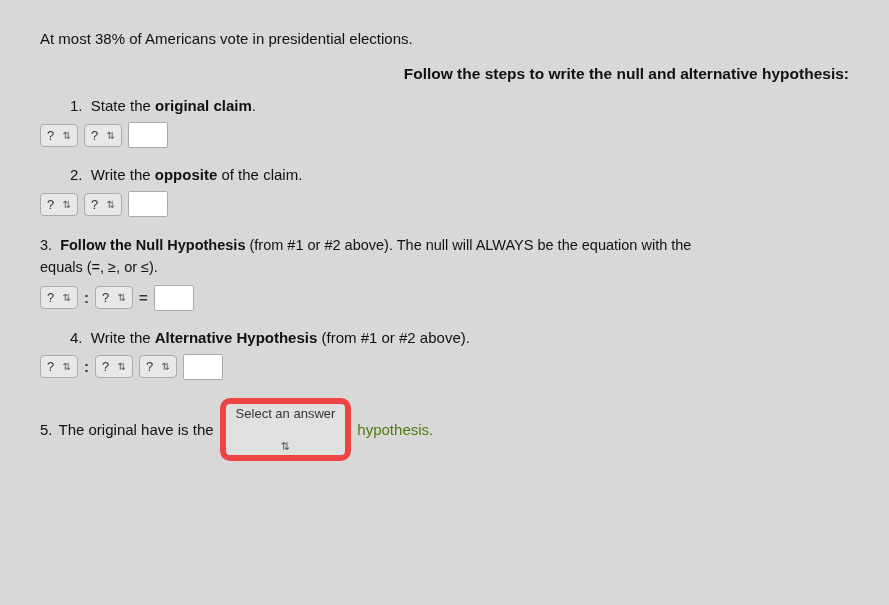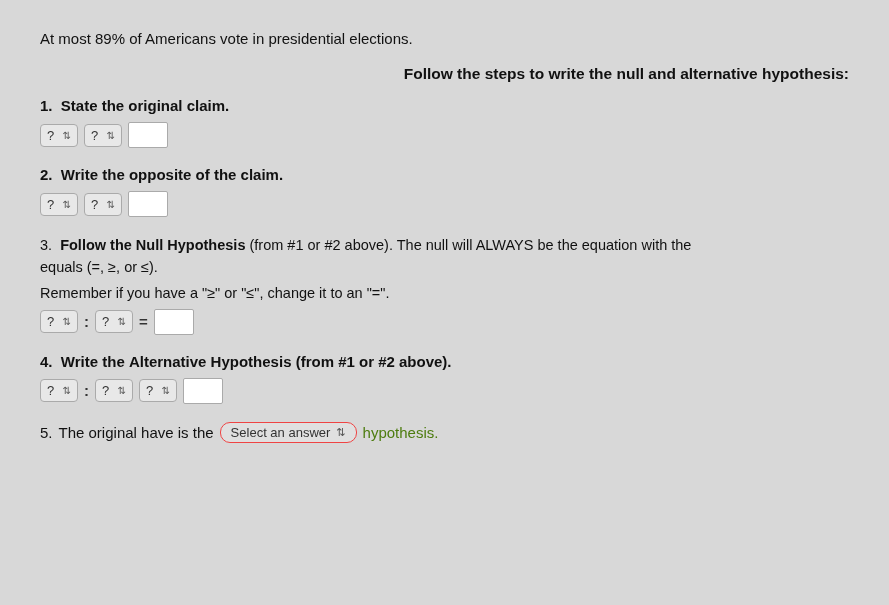--- a/index.html
+++ b/index.html
@@ -21,22 +21,23 @@
       font-size: 15.5px;
       font-weight: bold;
       margin-bottom: 14px;
       text-align: right;
     }
     .step {
       margin-bottom: 18px;
     }
     .step-title {
       font-size: 15px;
-      font-weight: bold;
+      font-weight: normal;
       margin-bottom: 8px;
+      margin-left: 30px;
     }
     .step-row {
       display: flex;
       align-items: center;
       gap: 6px;
       flex-wrap: wrap;
     }
     .dropdown-btn {
       display: inline-flex;
       align-items: center;
@@ -87,42 +88,43 @@
     .step5-row {
       display: flex;
       align-items: center;
       gap: 6px;
       font-size: 15px;
       flex-wrap: wrap;
     }
     .select-answer-btn {
       display: inline-flex;
       align-items: center;
-      gap: 6px;
+      gap: 19px;
       background: #e0e0e0;
-      border: 1px solid #ef4444;
+      border: 6px solid #ef4444;
       border-radius: 10px;
       padding: 2px 10px;
       font-size: 13px;
       cursor: pointer;
       color: #333;
+      flex-direction: column;
     }
     .select-answer-btn .chevron {
       font-size: 11px;
       color: #555;
     }
     .hypothesis-text {
       font-size: 15px;
       color: #4d7c0f;
     }
   </style>
 </head>
 <body>
 
-<p class="intro-text">At most 89% of Americans vote in presidential elections.</p>
+<p class="intro-text">At most 38% of Americans vote in presidential elections.</p>
 
 <p class="follow-text">Follow the steps to write the null and alternative hypothesis:</p>
 
 <div class="step">
   <p class="step-title">1.&nbsp; State the <strong>original claim</strong>.</p>
   <div class="step-row">
     <button class="dropdown-btn">
       <span>?</span>
       <span class="chevron">⇅</span>
     </button>
@@ -144,21 +146,20 @@
     <button class="dropdown-btn">
       <span>?</span>
       <span class="chevron">⇅</span>
     </button>
     <span class="answer-box"></span>
   </div>
 </div>
 
 <div class="step">
   <p class="step3-text">3.&nbsp; <strong>Follow the Null Hypothesis</strong> (from #1 or #2 above). The null will ALWAYS be the equation with the<br>equals (=, ≥, or ≤).</p>
-  <p class="step-note">Remember if you have a "≥" or "≤", change it to an "=".</p>
   <div class="step-row">
     <button class="dropdown-btn">
       <span>?</span>
       <span class="chevron">⇅</span>
     </button>
     <span class="colon">:</span>
     <button class="dropdown-btn">
       <span>?</span>
       <span class="chevron">⇅</span>
     </button>

